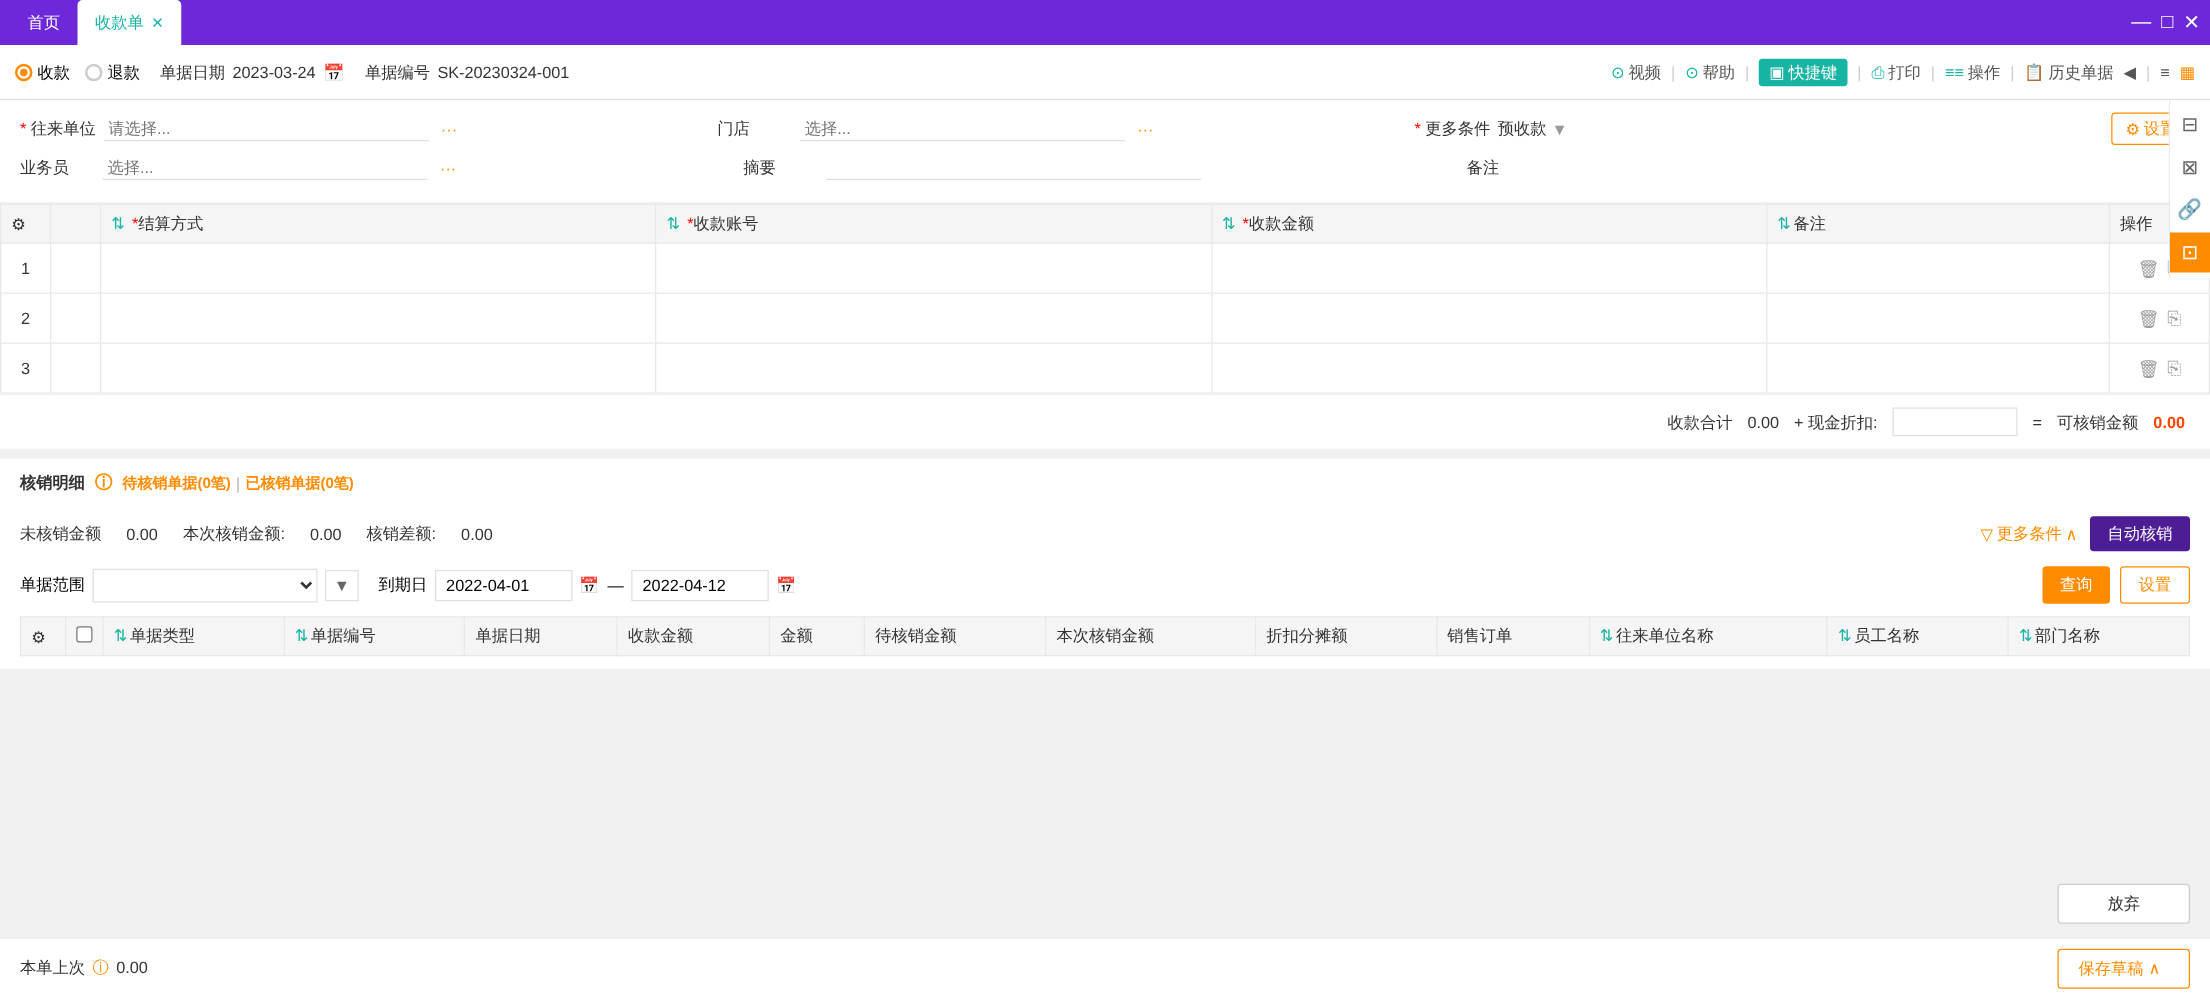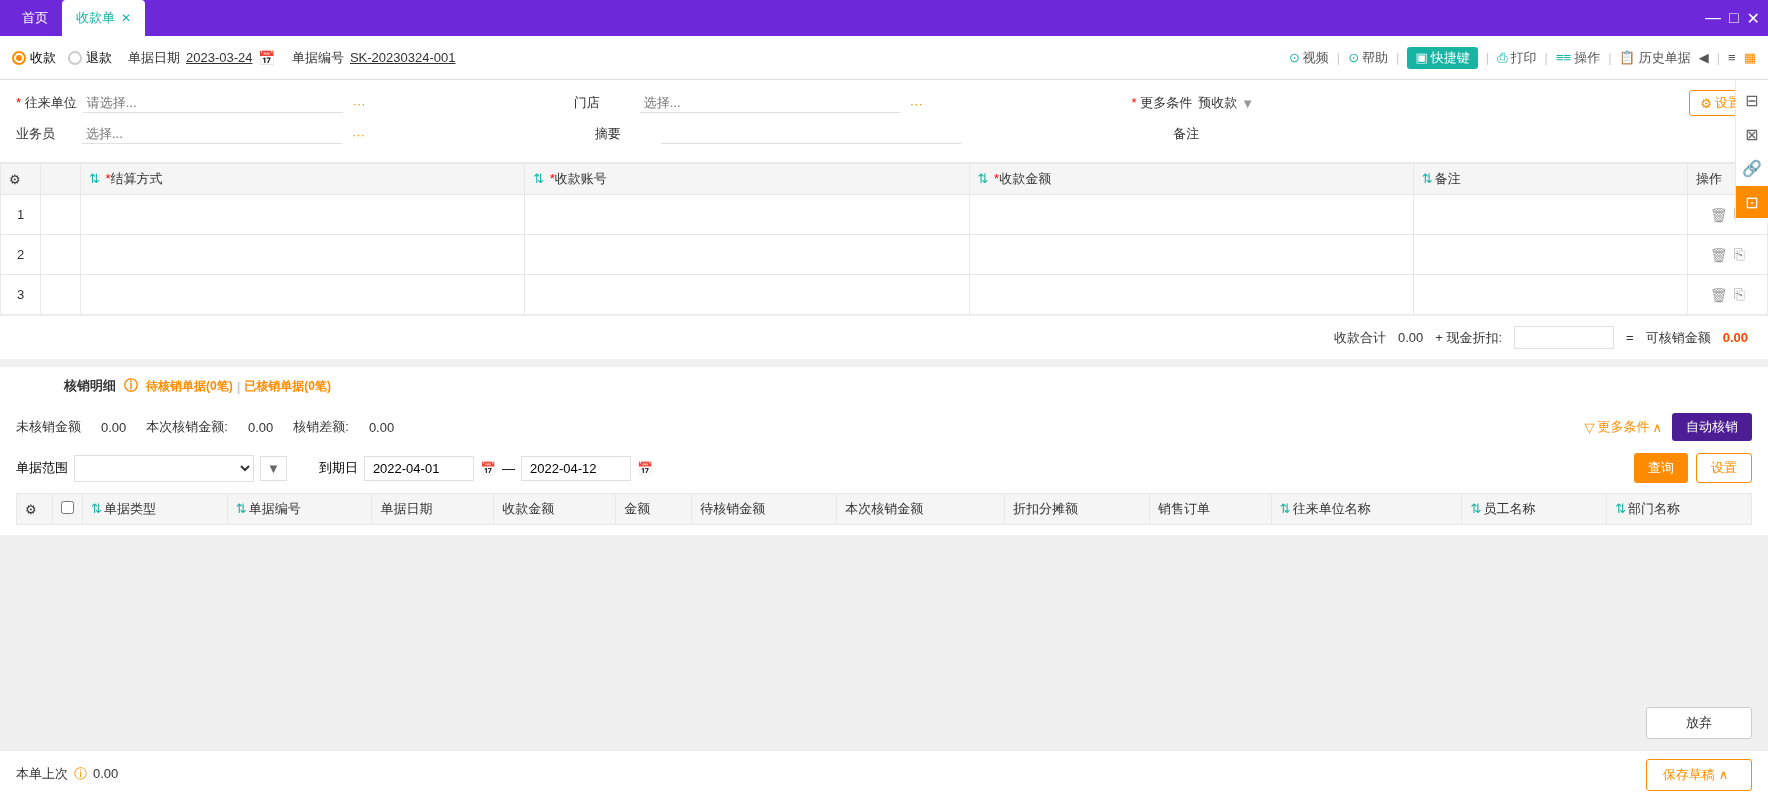--- a/index.html
+++ b/index.html
@@ -81,21 +81,21 @@
       background: #ff8c00;
     }
     .toolbar-field {
       display: flex;
       align-items: center;
       gap: 6px;
       font-size: 13px;
       color: #333;
     }
     .toolbar-field span.label { color: #333; }
-    .toolbar-field span.value { color: #333; font-weight: 500; text-decoration: underline; }
+    .toolbar-field span.value { color: #333; font-weight: 500; }
     .calendar-icon {
       color: #17b3a3;
       font-size: 14px;
       cursor: pointer;
     }
     .toolbar-right {
       margin-left: auto;
       display: flex;
       align-items: center;
       gap: 8px;
@@ -251,21 +251,20 @@
       padding: 10px 16px;
     }
     .section-title {
       display: flex;
       align-items: center;
       gap: 8px;
       font-size: 14px;
       font-weight: bold;
       color: #333;
       margin-bottom: 10px;
-      margin-left: 48px;
     }
     .section-title .info-icon {
       color: #ff8c00;
       cursor: pointer;
       font-size: 14px;
     }
     .tab-links {
       display: flex;
       gap: 4px;
       align-items: center;
@@ -316,21 +315,20 @@
     .date-input {
       border: 1px solid #e0e0e0;
       padding: 4px 8px;
       width: 110px;
       outline: none;
     }
     .date-range {
       display: flex;
       align-items: center;
       gap: 6px;
-      margin-left: 16px;
     }
     .btn-more-conditions {
       color: #ff8c00;
       cursor: pointer;
       font-size: 13px;
       display: flex;
       align-items: center;
       gap: 3px;
       background: none;
       border: none;

